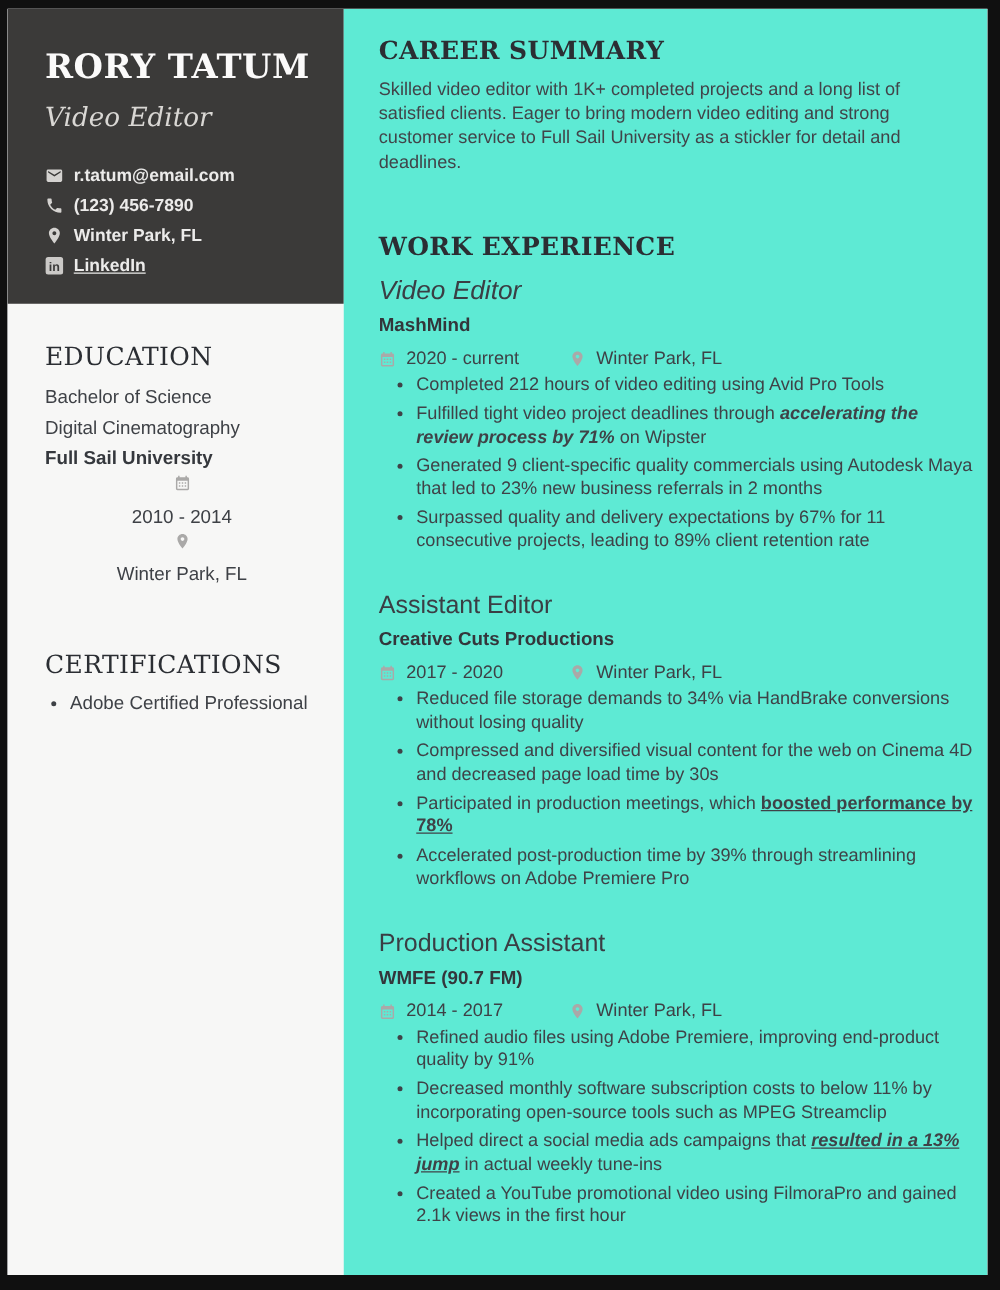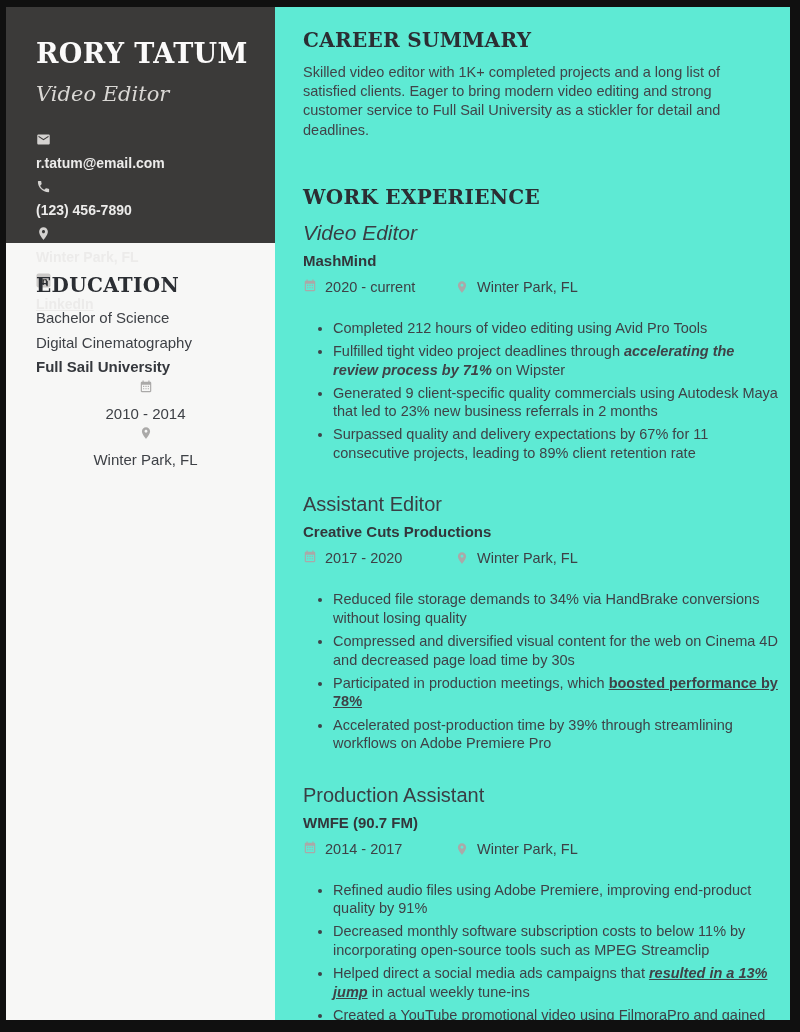--- a/index.html
+++ b/index.html
@@ -6,26 +6,26 @@
   html,body { width:800px; height:1032px; }
   body { background:#101010; position:relative; font-family:"Liberation Sans", sans-serif; }
   .page { position:absolute; top:7px; left:6px; right:10px; bottom:12px; background:#ffffff; display:flex; overflow:hidden; }
 
   
   .sidebar { width:269px; background:#f7f7f6; flex-shrink:0; display:flex; flex-direction:column; }
   .side-header { background:#3b3a39; height:236px; padding:31px 24px 0 30px; }
   .name { font-family:"DejaVu Serif", serif; font-weight:700; font-size:27px; color:#fbfafa; letter-spacing:.4px; }
   .person-title { font-family:"DejaVu Serif", serif; font-style:italic; font-size:21px; color:#d9d7d4; margin-top:13px; }
   .contact { margin-top:26px; }
-  .contact-row { display:flex; gap:8px; margin-bottom:8px; font-size:14px; font-weight:700; color:#ecebea;flex-direction:column; }
+  .contact-row { display:flex; align-items:center; gap:8px; margin-bottom:8px; font-size:14px; font-weight:700; color:#ecebea; }
   .contact-row svg { flex-shrink:0; }
   .contact a { color:#ecebea; }
 
   .side-body { padding:30px 20px 0 30px; }
-  .side-h2 { font-family:"DejaVu Serif", serif; font-weight:700; font-size:20px; color:#2b2e33; letter-spacing:.3px; }
+  .side-h2 { font-family:"DejaVu Serif", serif; font-weight:400; font-size:20px; color:#2b2e33; letter-spacing:.3px; }
   .edu-line { font-size:15px; color:#3e4146; line-height:24.5px; }
   .edu-line.bold { font-weight:700; color:#35383d; }
   .edu-block { margin-top:9px; }
   .meta-row { display:flex; align-items:center; gap:8px; font-size:15px; color:#3e4146; line-height:24.5px;flex-direction:column; }
   .icon-gray { color:#aaa9a8; }
   .side-section-skills { margin-top:46px; }
   .side-section-cert { margin-top:31px; }
   .side-list { margin-top:11px; padding-left:20px; }
   .side-list li { font-size:15px; color:#3e4146; margin-bottom:7.5px; }
 
@@ -33,23 +33,23 @@
   .main { flex:1; padding:21px 7px 0 28px; background:#5eead4; }
   .main-h2 { font-family:"DejaVu Serif", serif; font-weight:700; font-size:20px; color:#2b2e33; letter-spacing:.3px; }
   .summary-text { margin-top:11px; font-size:14.5px; line-height:19.2px; color:#414449; max-width:470px; }
   .work-section { margin-top:45px; }
   .job { margin-top:12px; margin-bottom:31px; }
   .job:last-child { margin-bottom:0; }
   .job-title { font-size:20px; font-weight:400; color:#3a3e44; }
   .job-title.italic { font-style:italic; font-size:21px; }
   .company { margin-top:7px; font-size:15px; font-weight:700; color:#33363b; }
   .job-meta { display:flex; align-items:center; margin-top:10px; font-size:14.5px; color:#3e4146; }
-  .date-wrap { width:152px; display:flex; align-items:flex-start; gap:8px; }
+  .date-wrap { width:152px; display:flex; align-items:flex-end; gap:8px; }
   .loc-wrap { display:flex; align-items:center; gap:8px; }
-  .bullets { margin-top:24px; padding-left:30px; max-width:480px; }
+  .bullets { margin-top:4px; padding-left:30px; max-width:480px; }
   .bullets li { font-size:14.5px; line-height:18.6px; color:#3f4247; margin-bottom:4.5px; }
   .seg-b { font-weight:700; }
   .seg-i { font-style:italic; }
   .seg-u { text-decoration:underline; }
 </style>
 </head>
 <body>
 
 <div class="page">
 
@@ -107,20 +107,26 @@
                 <path d="M12 2C8.13 2 5 5.13 5 9c0 5.25 7 13 7 13s7-7.75 7-13c0-3.87-3.13-7-7-7zm0 9.5c-1.38 0-2.5-1.12-2.5-2.5s1.12-2.5 2.5-2.5 2.5 1.12 2.5 2.5-1.12 2.5-2.5 2.5z"></path>
               </svg>
             <span>Winter Park, FL</span>
           </div>
         </div>
       </section>
 
       <section class="side-section-skills">
       </section>
 
+      <section class="side-section-cert">
+        <h2 class="side-h2">CERTIFICATIONS</h2>
+        <ul class="side-list">
+            <li>Adobe Certified Professional</li>
+          </ul>
+      </section>
 
     </div>
   </aside>
 
   <main class="main">
 
     <section>
       <h2 class="main-h2">CAREER SUMMARY</h2>
       <p class="summary-text">Skilled video editor with 1K+ completed projects and a long list of satisfied clients. Eager to bring modern video editing and strong customer service to Full Sail University as a stickler for detail and deadlines.</p>
     </section>

